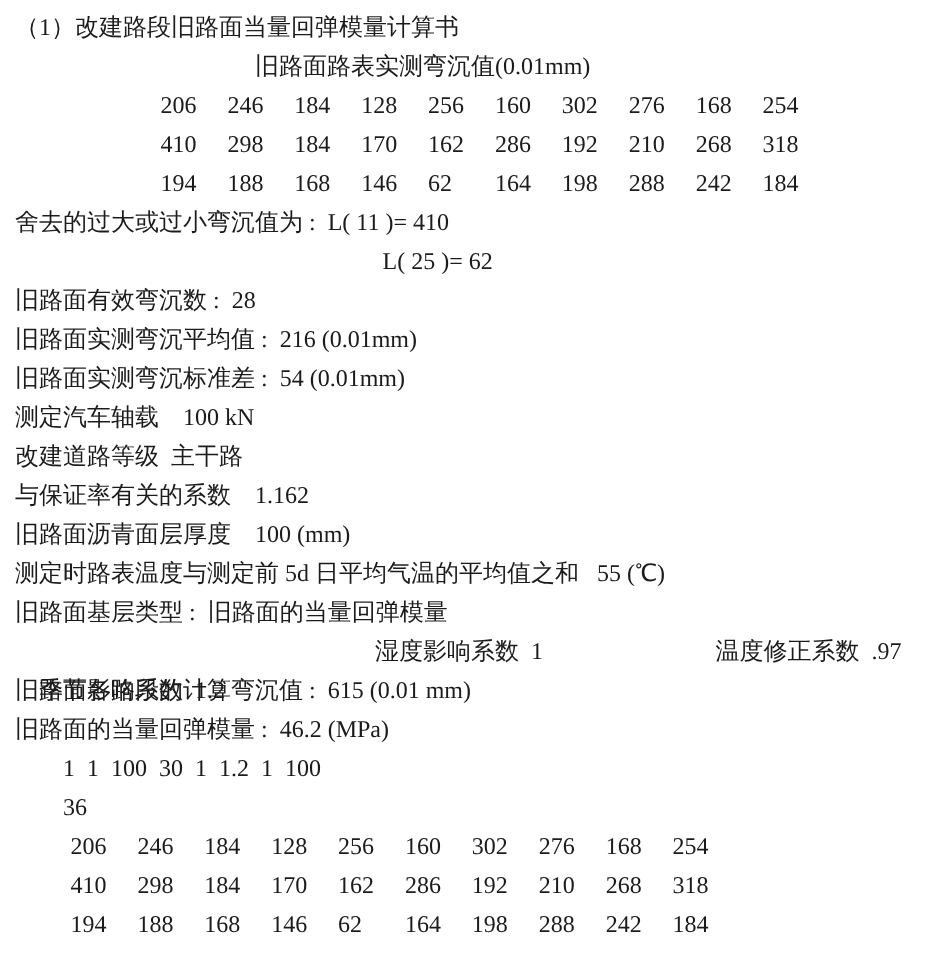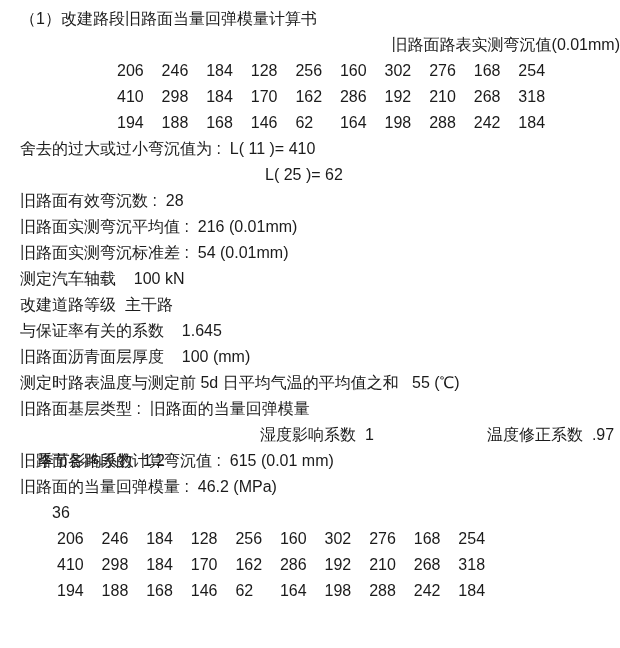--- a/index.html
+++ b/index.html
@@ -9,32 +9,32 @@
   }
   body {
     width: 620px;
     height: 648px;
     overflow: hidden;
   }
   .doc {
     box-sizing: border-box;
     width: 620px;
     height: 648px;
-    padding: 6px 0 0 20px;
-    font-family: Liberation Sans, sans-serif;
+    padding: 6px 0 0 10px;
+    font-family: Liberation Serif, serif;
     font-size: 16px;
     line-height: 26px;
     color: #1b1b1b;
   }
   .ln {
     height: 26px;
     white-space: pre;
   }
   
-  .ind-title   { padding-left: 160px; text-align: right; }  
+  .ind-title   { padding-left: 160px; }  
   .ind-t1      { padding-left: 97px;  }  
   .ind-t2      { padding-left: 37px;  }  
   .ind-L       { padding-left: 245px; }  
   .ind-data    { padding-left: 32px;  }  
   .row { display: flex; }
   .c {
     display: inline-block;
     width: 44.6px;
     flex: 0 0 44.6px;
   }
@@ -62,34 +62,35 @@
   </div>
 
   <div class="ln">舍去的过大或过小弯沉值为 :  L( 11 )= 410</div>
   <div class="ln ind-L">L( 25 )= 62</div>
 
   <div class="ln">旧路面有效弯沉数 :  28</div>
   <div class="ln">旧路面实测弯沉平均值 :  216 (0.01mm)</div>
   <div class="ln">旧路面实测弯沉标准差 :  54 (0.01mm)</div>
   <div class="ln">测定汽车轴载    100 kN</div>
   <div class="ln">改建道路等级  主干路</div>
-  <div class="ln">与保证率有关的系数    1.645</div>
+  <div class="ln">与保证率有关的系数    1.162</div>
   <div class="ln">旧路面沥青面层厚度    100 (mm)</div>
   <div class="ln">测定时路表温度与测定前 5d 日平均气温的平均值之和   55 (℃)</div>
   <div class="ln">旧路面基层类型 :  旧路面的当量回弹模量</div>
 
   <div class="ln coeff-line">
     <span>季节影响系数  1.2</span>
     <span class="seg2">湿度影响系数  1</span>
     <span class="seg3">温度修正系数  .97</span>
   </div>
 
   <div class="ln">旧路面各路段的计算弯沉值 :  615 (0.01 mm)</div>
   <div class="ln">旧路面的当量回弹模量 :  46.2 (MPa)</div>
 
+  <div class="ln ind-data">1  1  100  30  1  1.2  1  100</div>
   <div class="ln ind-data">36</div>
 
   <div class="ln ind-t2 row">
     <span class="c">206</span><span class="c">246</span><span class="c">184</span><span class="c">128</span><span class="c">256</span><span class="c">160</span><span class="c">302</span><span class="c">276</span><span class="c">168</span><span class="c">254</span>
   </div>
   <div class="ln ind-t2 row">
     <span class="c">410</span><span class="c">298</span><span class="c">184</span><span class="c">170</span><span class="c">162</span><span class="c">286</span><span class="c">192</span><span class="c">210</span><span class="c">268</span><span class="c">318</span>
   </div>
   <div class="ln ind-t2 row">
     <span class="c">194</span><span class="c">188</span><span class="c">168</span><span class="c">146</span><span class="c">62</span><span class="c">164</span><span class="c">198</span><span class="c">288</span><span class="c">242</span><span class="c">184</span>

